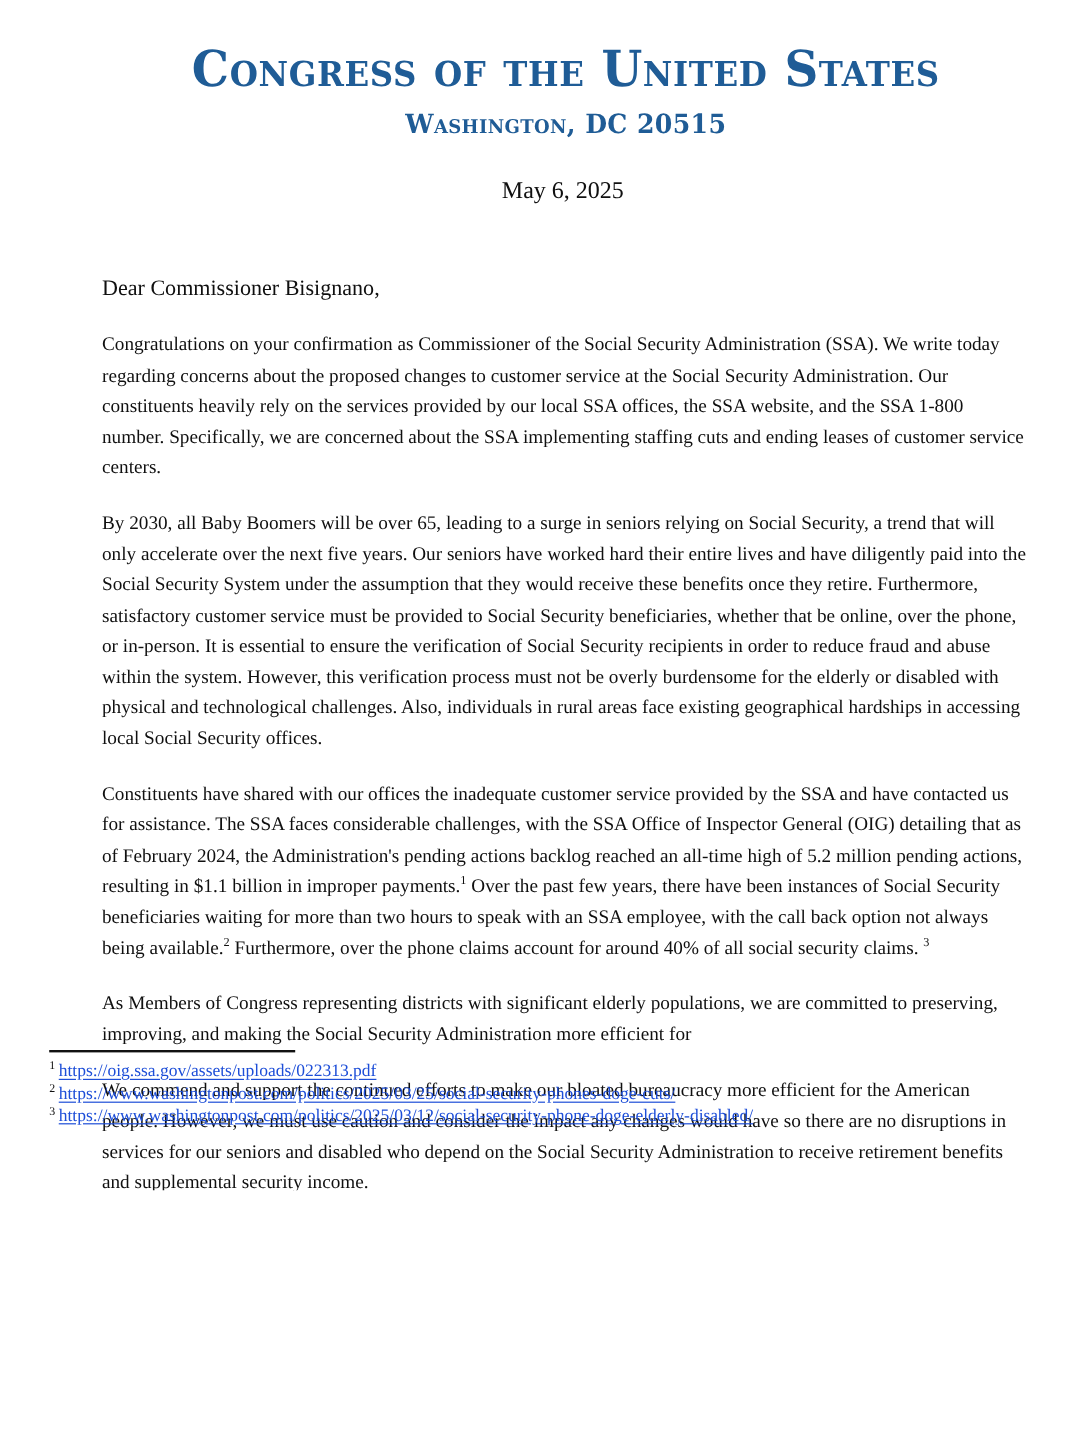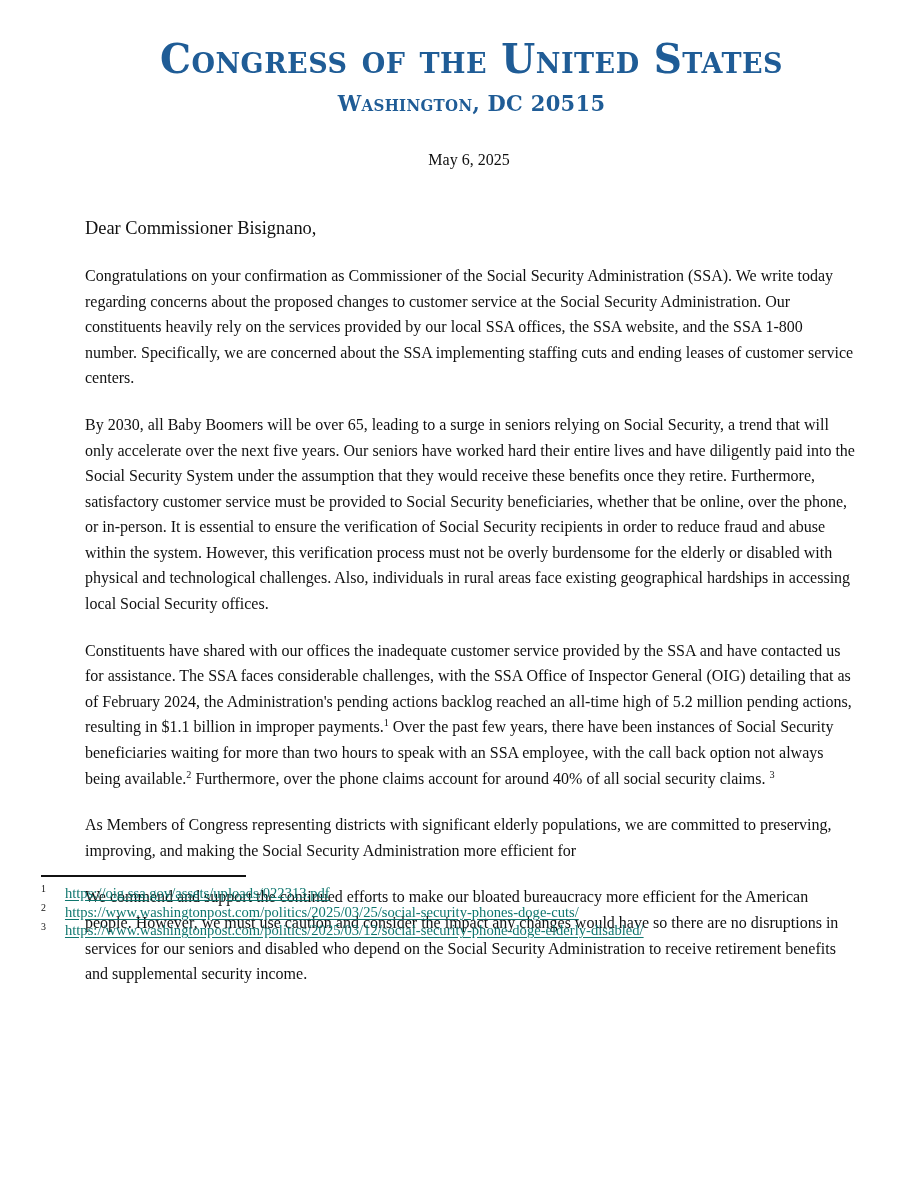--- a/index.html
+++ b/index.html
@@ -52,32 +52,32 @@
   .body-wrap {
     padding: 0 44px 0 41px;
     font-size: 18.4px;
     line-height: 25.6px;
   }
 
   .date-line {
     margin-top: 33px;
     text-align: center;
     padding-right: 2px;
-    font-size: 16px;
+    font-size: 20px;
   }
 
   .address-block {
     margin-top: 30px;
     line-height: 25.4px;
     white-space: pre-line;
     font-size: 18.4px;
   }
 
   .salutation {
-    margin-top: 44px;
+    margin-top: 56px;
     font-size: 18.4px;
   }
 
   p.para {
     margin: 0;
     padding: 0;
     margin-top: 21px;
     text-align: left;
     font-size: 16px;
     line-height: 25.6px;
@@ -108,25 +108,24 @@
     color: #101010;
     white-space: nowrap;
   }
   .fn-num {
     font-size: 0.68em;
     vertical-align: super;
     line-height: 0;
     margin-right: 3px;
   }
   .fn-link {
-    color: #0f766e;
+    color: #1d4ed8;
     text-decoration: underline;
     text-underline-offset: 1.5px;
     cursor: pointer;
-    margin-left: 16px;
   }
 </style>
 </head>
 <body>
 
 <div class="page">
 
   <div class="letterhead">
     <div class="letterhead-title">Congress of the United States</div>
     <div class="letterhead-subtitle">Washington, DC 20515</div>

